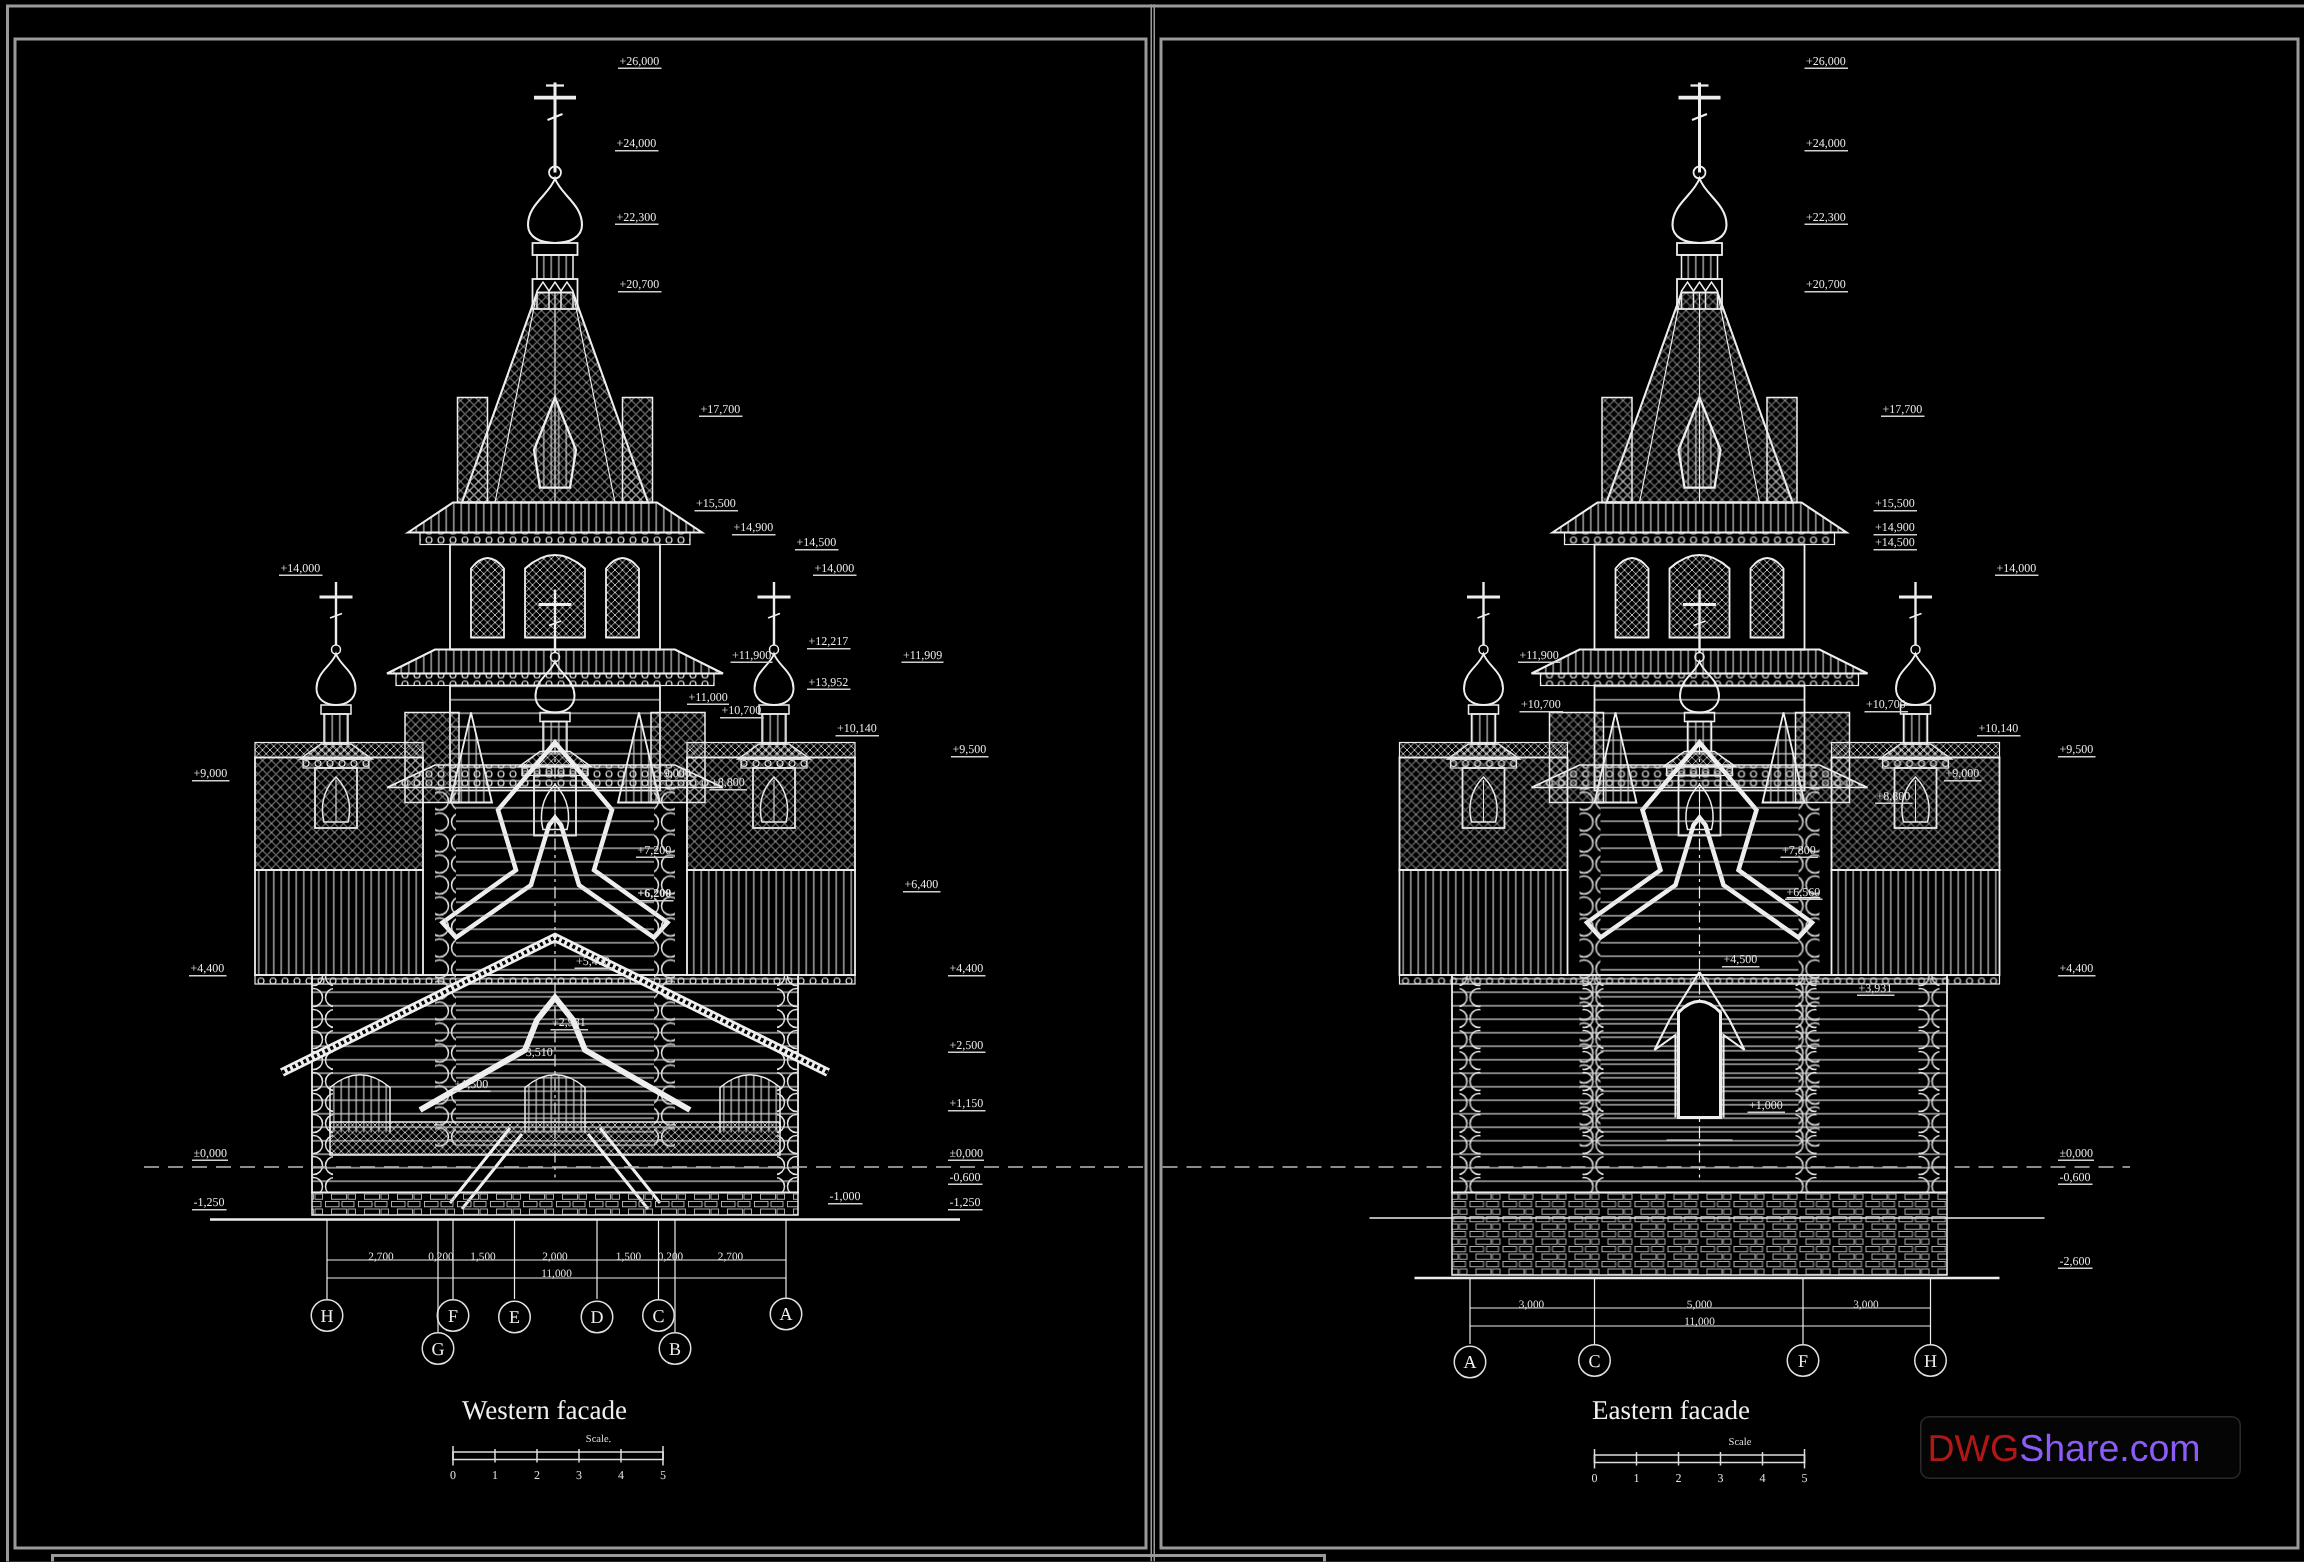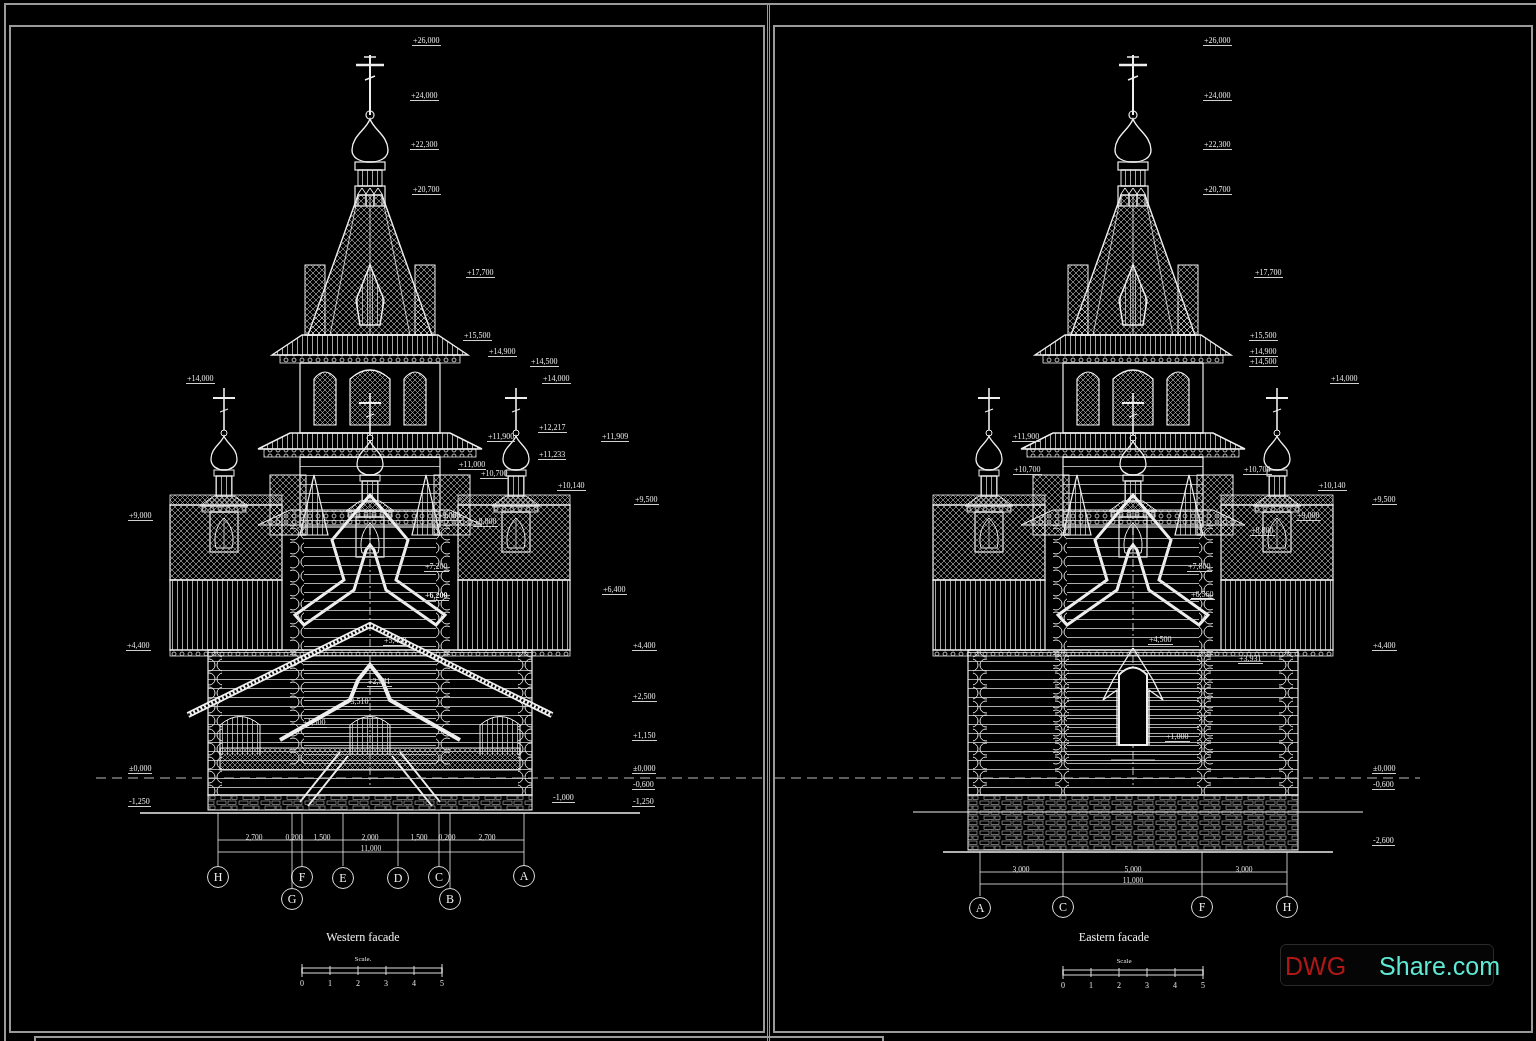--- a/index.html
+++ b/index.html
@@ -1,26 +1,26 @@
 <!DOCTYPE html>
 <html><head>
 <meta charset="utf-8">
 <style>
   html,body{margin:0;padding:0;background:#000;}
   body{width:1536px;height:1041px;position:relative;overflow:hidden;font-family:"DejaVu Serif",serif;}
   #canvas{position:absolute;left:0;top:0;width:1536px;height:1041px;}
   .frame{position:absolute;border:2px solid #9a9a9a;box-sizing:border-box;}
   .lbl{position:absolute;color:#e8e8e8;font-family:"Liberation Serif",serif;font-size:8px;white-space:nowrap;border-bottom:1px solid #d0d0d0;line-height:9px;padding:0 1px;}
-  .title{position:absolute;color:#f0f0f0;font-family:"Liberation Serif",serif;font-size:12px;white-space:nowrap;transform:translateX(-50%);}
+  .title{position:absolute;color:#f0f0f0;font-family:"Liberation Serif",serif;font-size:18px;white-space:nowrap;transform:translateX(-50%);}
   .axis{position:absolute;width:20px;height:20px;border:1.5px solid #e0e0e0;border-radius:50%;color:#f0f0f0;font-family:"Liberation Serif",serif;font-size:12px;text-align:center;line-height:20px;transform:translate(-50%,-50%);}
   .dimtxt{position:absolute;color:#e0e0e0;font-family:"Liberation Serif",serif;font-size:7.5px;white-space:nowrap;transform:translateX(-50%);}
-  .scale-label{position:absolute;color:#e0e0e0;font-family:"Liberation Serif",serif;font-size:7px;transform:translateX(-50%);}
+  .scale-label{position:absolute;color:#e0e0e0;font-family:"Liberation Serif",serif;font-size:7px;transform:translateX(-50%);margin-left:36px;}
   .scale-num{position:absolute;color:#e0e0e0;font-family:"Liberation Serif",serif;font-size:8px;transform:translateX(-50%);}
   .watermark{position:absolute;left:1280px;top:944px;width:214px;height:42px;border:1px solid #2a2a2a;border-radius:6px;background:#050505;box-sizing:border-box;font-family:"Liberation Sans",sans-serif;font-size:25px;line-height:42px;padding-left:4px;}
-  .wm-a{color:#b01818;} .wm-b{color:#5eead4;margin-left:33px;}
+  .wm-a{color:#b01818;} .wm-b{color:#8b5cf6;}
 </style>
 </head>
 <body>
 
 <div class="frame" style="left:4px;top:3px;width:1536px;height:1040px;"></div>
 <div class="frame" style="left:9px;top:25px;width:756px;height:1008px;"></div>
 <div class="frame" style="left:773px;top:25px;width:760px;height:1008px;"></div>
 <div class="frame" style="left:767px;top:3px;width:3px;height:1038px;border-width:0 1px;"></div>
 <div class="frame" style="left:34px;top:1036px;width:850px;height:10px;"></div>
 
@@ -232,21 +232,21 @@
     <div class="lbl" style="left: 412px; top: 185px;">+20,700</div>
     <div class="lbl" style="left: 466px; top: 268px;">+17,700</div>
     <div class="lbl" style="left: 463px; top: 331px;">+15,500</div>
     <div class="lbl" style="left: 488px; top: 347px;">+14,900</div>
     <div class="lbl" style="left: 530px; top: 357px;">+14,500</div>
     <div class="lbl" style="left: 542px; top: 374px;">+14,000</div>
     <div class="lbl" style="left: 186px; top: 374px;">+14,000</div>
     <div class="lbl" style="left: 538px; top: 423px;">+12,217</div>
     <div class="lbl" style="left: 601px; top: 432px;">+11,909</div>
     <div class="lbl" style="left: 487px; top: 432px;">+11,900</div>
-    <div class="lbl" style="left: 538px; top: 450px;">+11,233</div>
+    <div class="lbl" style="left: 538px; top: 450px;">+13,952</div>
     <div class="lbl" style="left: 458px; top: 460px;">+11,000</div>
     <div class="lbl" style="left: 480px; top: 469px;">+10,700</div>
     <div class="lbl" style="left: 557px; top: 481px;">+10,140</div>
     <div class="lbl" style="left: 634px; top: 495px;">+9,500</div>
     <div class="lbl" style="left: 128px; top: 511px;">+9,000</div>
     <div class="lbl" style="left: 437px; top: 511px;">+9,000</div>
     <div class="lbl" style="left: 473px; top: 517px;">+8,800</div>
     <div class="lbl" style="left: 424px; top: 562px;">+7,200</div>
     <div class="lbl" style="left: 602px; top: 585px;">+6,400</div>
     <div class="lbl" style="left: 424px; top: 591px; font-weight: bold;">+6,200</div>

